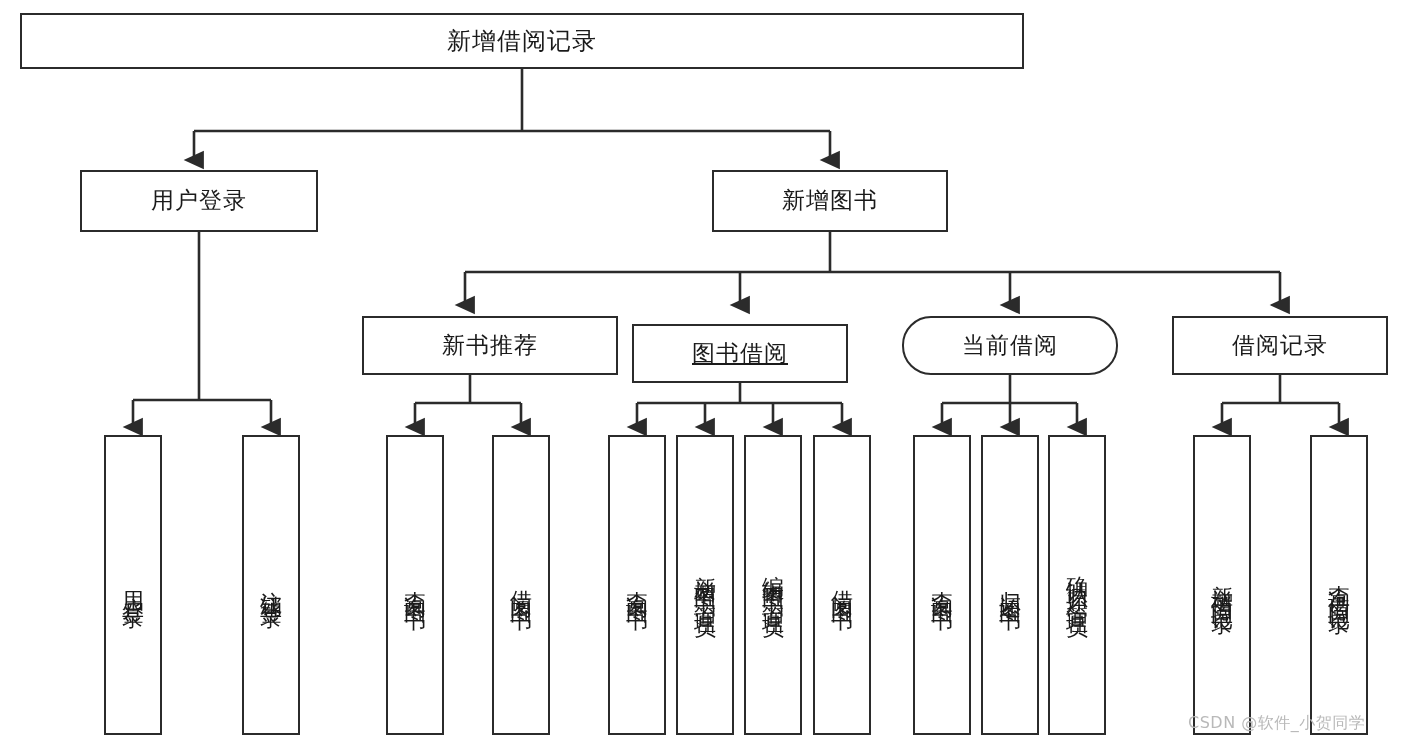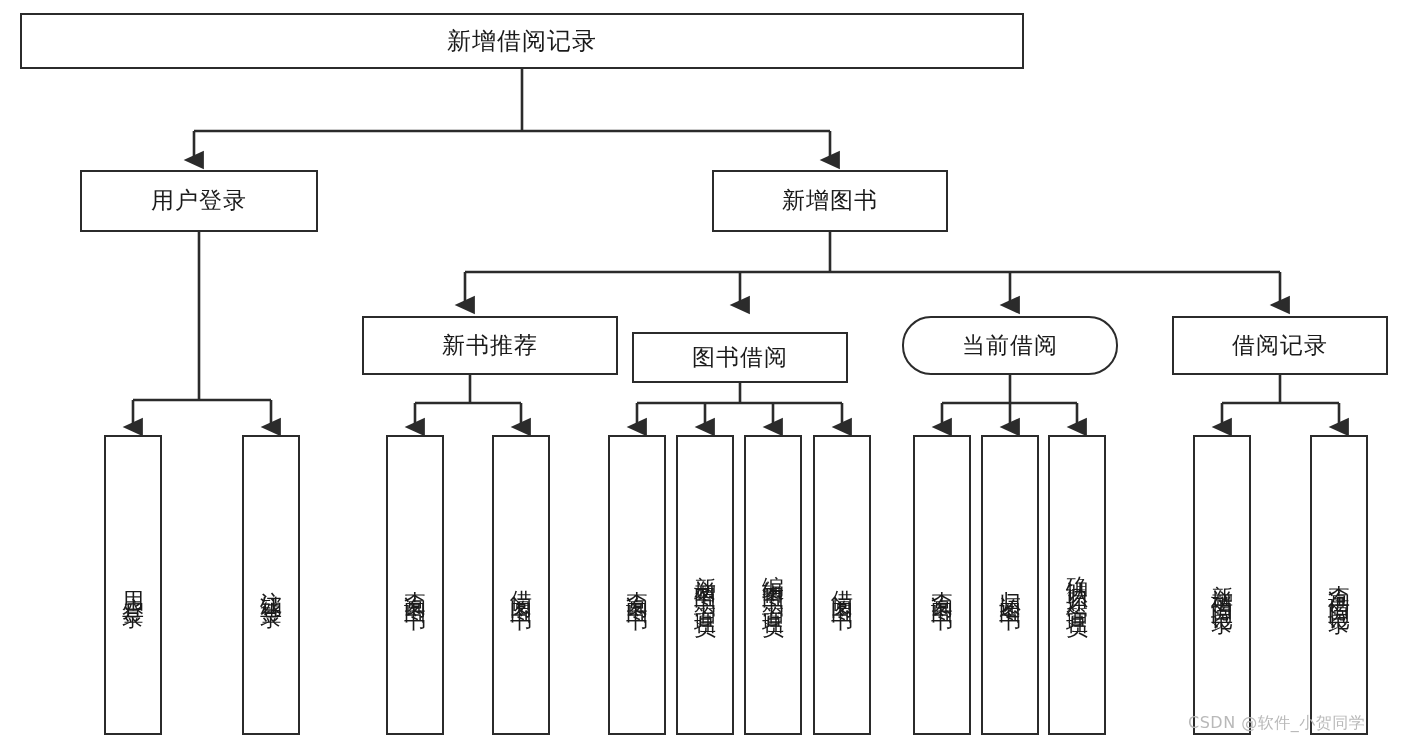--- a/index.html
+++ b/index.html
@@ -128,21 +128,21 @@
   <div class="node node-h" style="left:80px; top:170px; width:238px; height:62px;">
     <span>用户登录</span>
   </div>
   <div class="node node-h" style="left:712px; top:170px; width:236px; height:62px;">
     <span>新增图书</span>
   </div>
 
   <div class="node node-h" style="left:362px; top:316px; width:256px; height:59px;">
     <span>新书推荐</span>
   </div>
-  <div class="node node-h" style="left:632px; top:332px; width:216px; height:51px;">
+  <div class="node node-h" style="left:632px; top:324px; width:216px; height:59px;text-decoration:underline;">
     <span>图书借阅</span>
   </div>
   <div class="node node-h" style="left:902px; top:316px; width:216px; height:59px;border-radius:29px;">
     <span>当前借阅</span>
   </div>
   <div class="node node-h" style="left:1172px; top:316px; width:216px; height:59px;">
     <span>借阅记录</span>
   </div>
 
   <div class="node node-v" style="left:104px; top:435px; width:58px; height:300px;">

